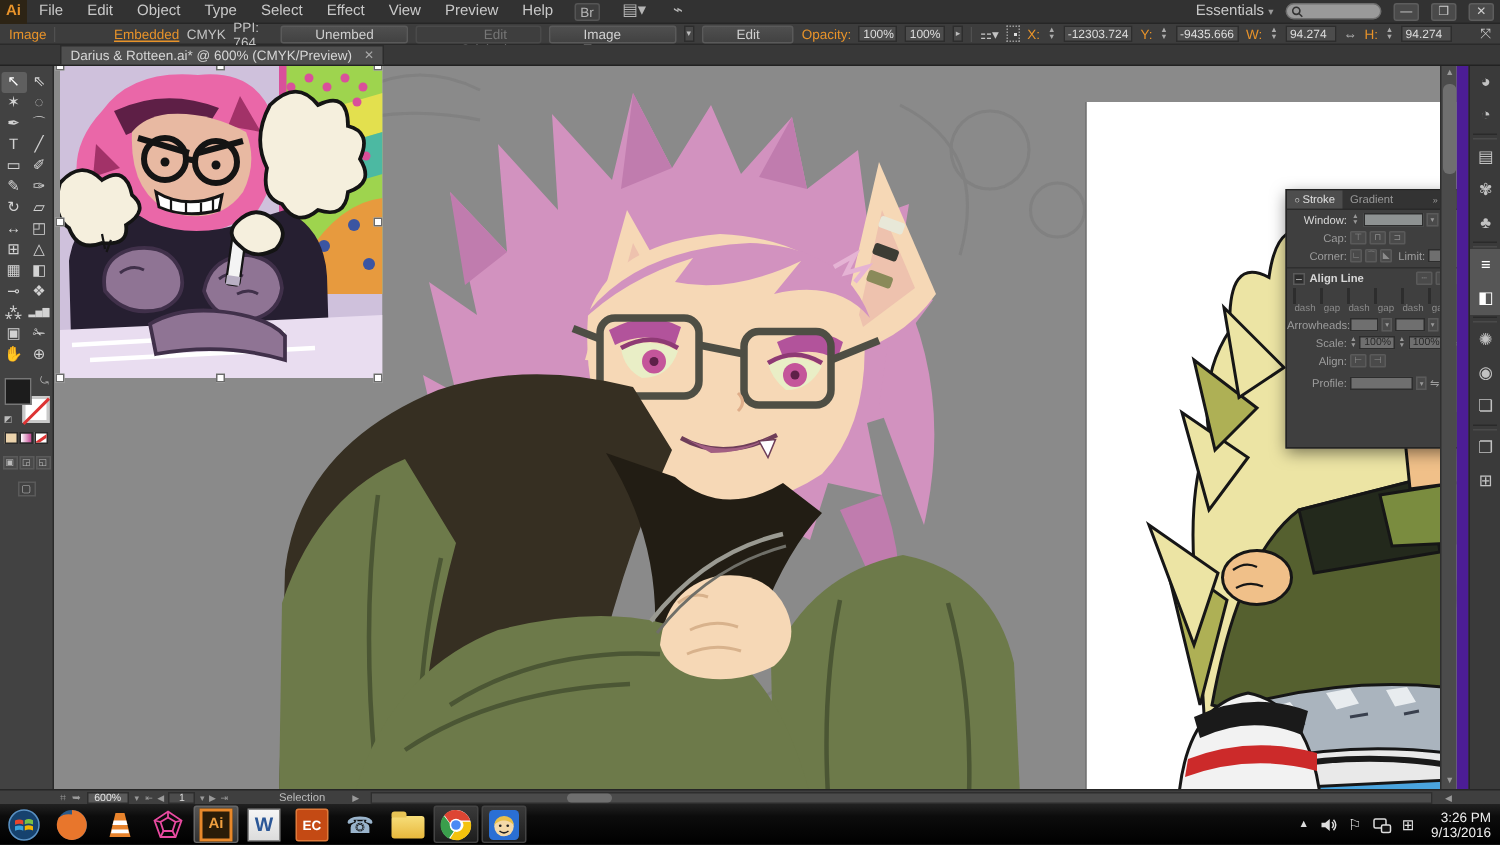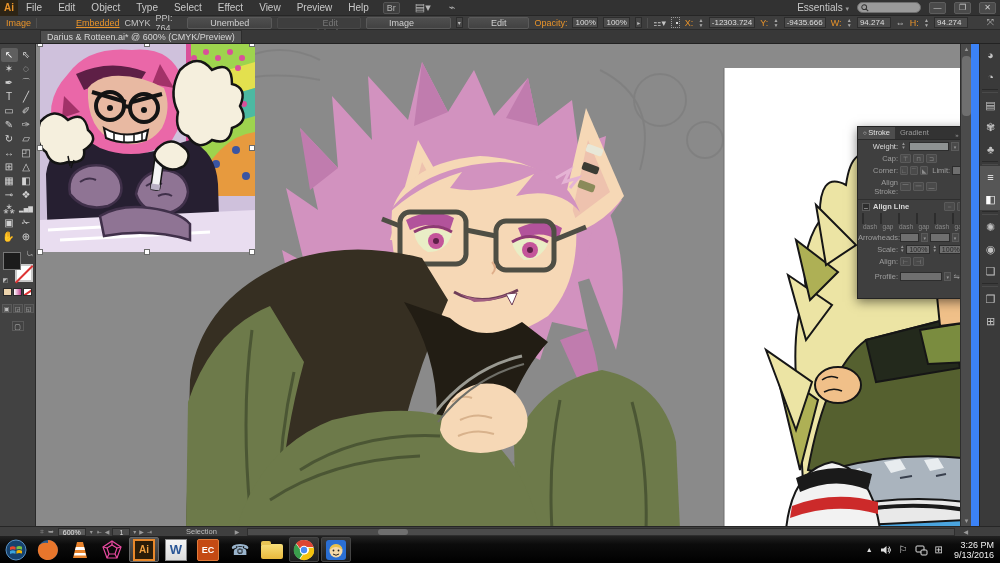--- a/index.html
+++ b/index.html
@@ -1,18 +1,18 @@
 <!DOCTYPE html>
 <html><head>
 <meta charset="utf-8">
 <style>
   * { margin:0; padding:0; box-sizing:border-box; }
   html,body { width:1000px; height:563px; overflow:hidden; background:#000;
     font-family:"Liberation Sans", sans-serif; -webkit-font-smoothing:antialiased; }
-  .app { position:absolute; inset:0; width:1000px; height:551px; background:#3b82f6; }
+  .app { position:absolute; inset:0; width:1000px; height:551px; background:#4c1d95; }
 
   
   .menubar { position:absolute; left:0; top:0; width:1000px; height:16px; background:#323232;
     border-bottom:1px solid #262626; display:flex; align-items:center; font-size:10px; color:#c9c9c9; }
   .ai-logo { width:18px; height:16px; background:#2d2415; color:#e8932a; font-weight:bold;
     font-size:10px; display:flex; align-items:center; justify-content:center; }
   .menu-item { padding:0 8px; height:16px; line-height:16px; cursor:default; }
   .mb-icon { margin:0 6px; color:#b5b5b5; font-size:9px; border:1px solid #555; border-radius:2px;
     padding:0 3px; height:12px; line-height:11px; background:#3e3e3e; }
   .mb-plain { border:none; background:none; font-size:11px; }
@@ -39,21 +39,21 @@
     font-size:6px; line-height:10px; text-align:center; }
   .stepper { display:inline-flex; flex-direction:column; width:7px; }
   .stepper span { font-size:5px; line-height:5px; color:#aaa; text-align:center; }
   .refpoint { width:11px; height:11px; border:1px dotted #999; position:relative; }
   .refpoint::after { content:""; position:absolute; left:4px; top:4px; width:2px; height:2px; background:#ddd; }
 
   
   .tabbar { position:absolute; left:0; top:30px; width:1000px; height:14px; background:#383838;
     border-bottom:1px solid #222; display:flex; align-items:flex-end; }
   .doctab { margin-left:40px; height:13px; background:#4f4f4f; border:1px solid #2c2c2c; border-bottom:none;
-    color:#d6d6d6; font-size:9px; line-height:12px; padding:0 6px; display:flex; gap:8px; align-items:center;flex-direction:column; }
+    color:#d6d6d6; font-size:9px; line-height:12px; padding:0 6px; display:flex; gap:8px; align-items:center; }
   .doctab .x { color:#aaa; font-size:8px; }
 
   
   .main { position:absolute; left:0; top:44px; width:1000px; height:482px; }
 
   
   .toolbar { position:absolute; left:0; top:0; width:36px; height:482px; background:#424242;
     border-right:1px solid #2a2a2a; }
   .toolgrid { display:grid; grid-template-columns:17px 17px; padding-top:4px; justify-content:center; }
   .tool { width:17px; height:14px; color:#d2d2d2; font-size:10px; line-height:14px; text-align:center; cursor:default; }
@@ -491,21 +491,21 @@
       <div class="stroke-panel">
         <div class="sp-tabs">
           <span class="sp-tab active"><span style="font-size:6px;">○ </span><span>Stroke</span></span>
           <span class="sp-tab">Gradient</span>
           <span class="sp-tabbtns">
             <span>»</span>
             <span>▾≡</span>
           </span>
         </div>
         <div class="sp-row">
-          <span class="sp-label lit">Weight:</span>
+          <span class="sp-label lit">Window:</span>
           <span class="sp-stepper">
               <span>▲</span>
               <span>▼</span>
             </span>
           <span class="sp-box" style="width:40px;"></span>
           <span class="sp-drop">▾</span>
         </div>
         <div class="sp-row">
           <span class="sp-label">Cap:</span>
           <span class="sp-btn">⊤</span>
@@ -513,26 +513,20 @@
           <span class="sp-btn">⊐</span>
         </div>
         <div class="sp-row">
           <span class="sp-label">Corner:</span>
           <span class="sp-btn">∟</span>
           <span class="sp-btn">⌒</span>
           <span class="sp-btn">◣</span>
           <span style="margin-left:2px;">Limit:</span>
           <span class="sp-box dim" style="width:14px;"></span>
           <span>x</span>
-        </div>
-        <div class="sp-row">
-          <span class="sp-label">Align Stroke:</span>
-          <span class="sp-btn">⎺</span>
-          <span class="sp-btn">⎻</span>
-          <span class="sp-btn">⎼</span>
         </div>
         <div class="sp-dash-header">
           <span class="sp-check">–</span>
           <span style="color:#d8d8d8;font-weight:bold;">Align Line</span>
           <span style="margin-left:auto;display:flex;gap:2px;">
             <span class="sp-btn">┄</span>
             <span class="sp-btn">┅</span>
           </span>
         </div>
         <div class="dash-grid">

